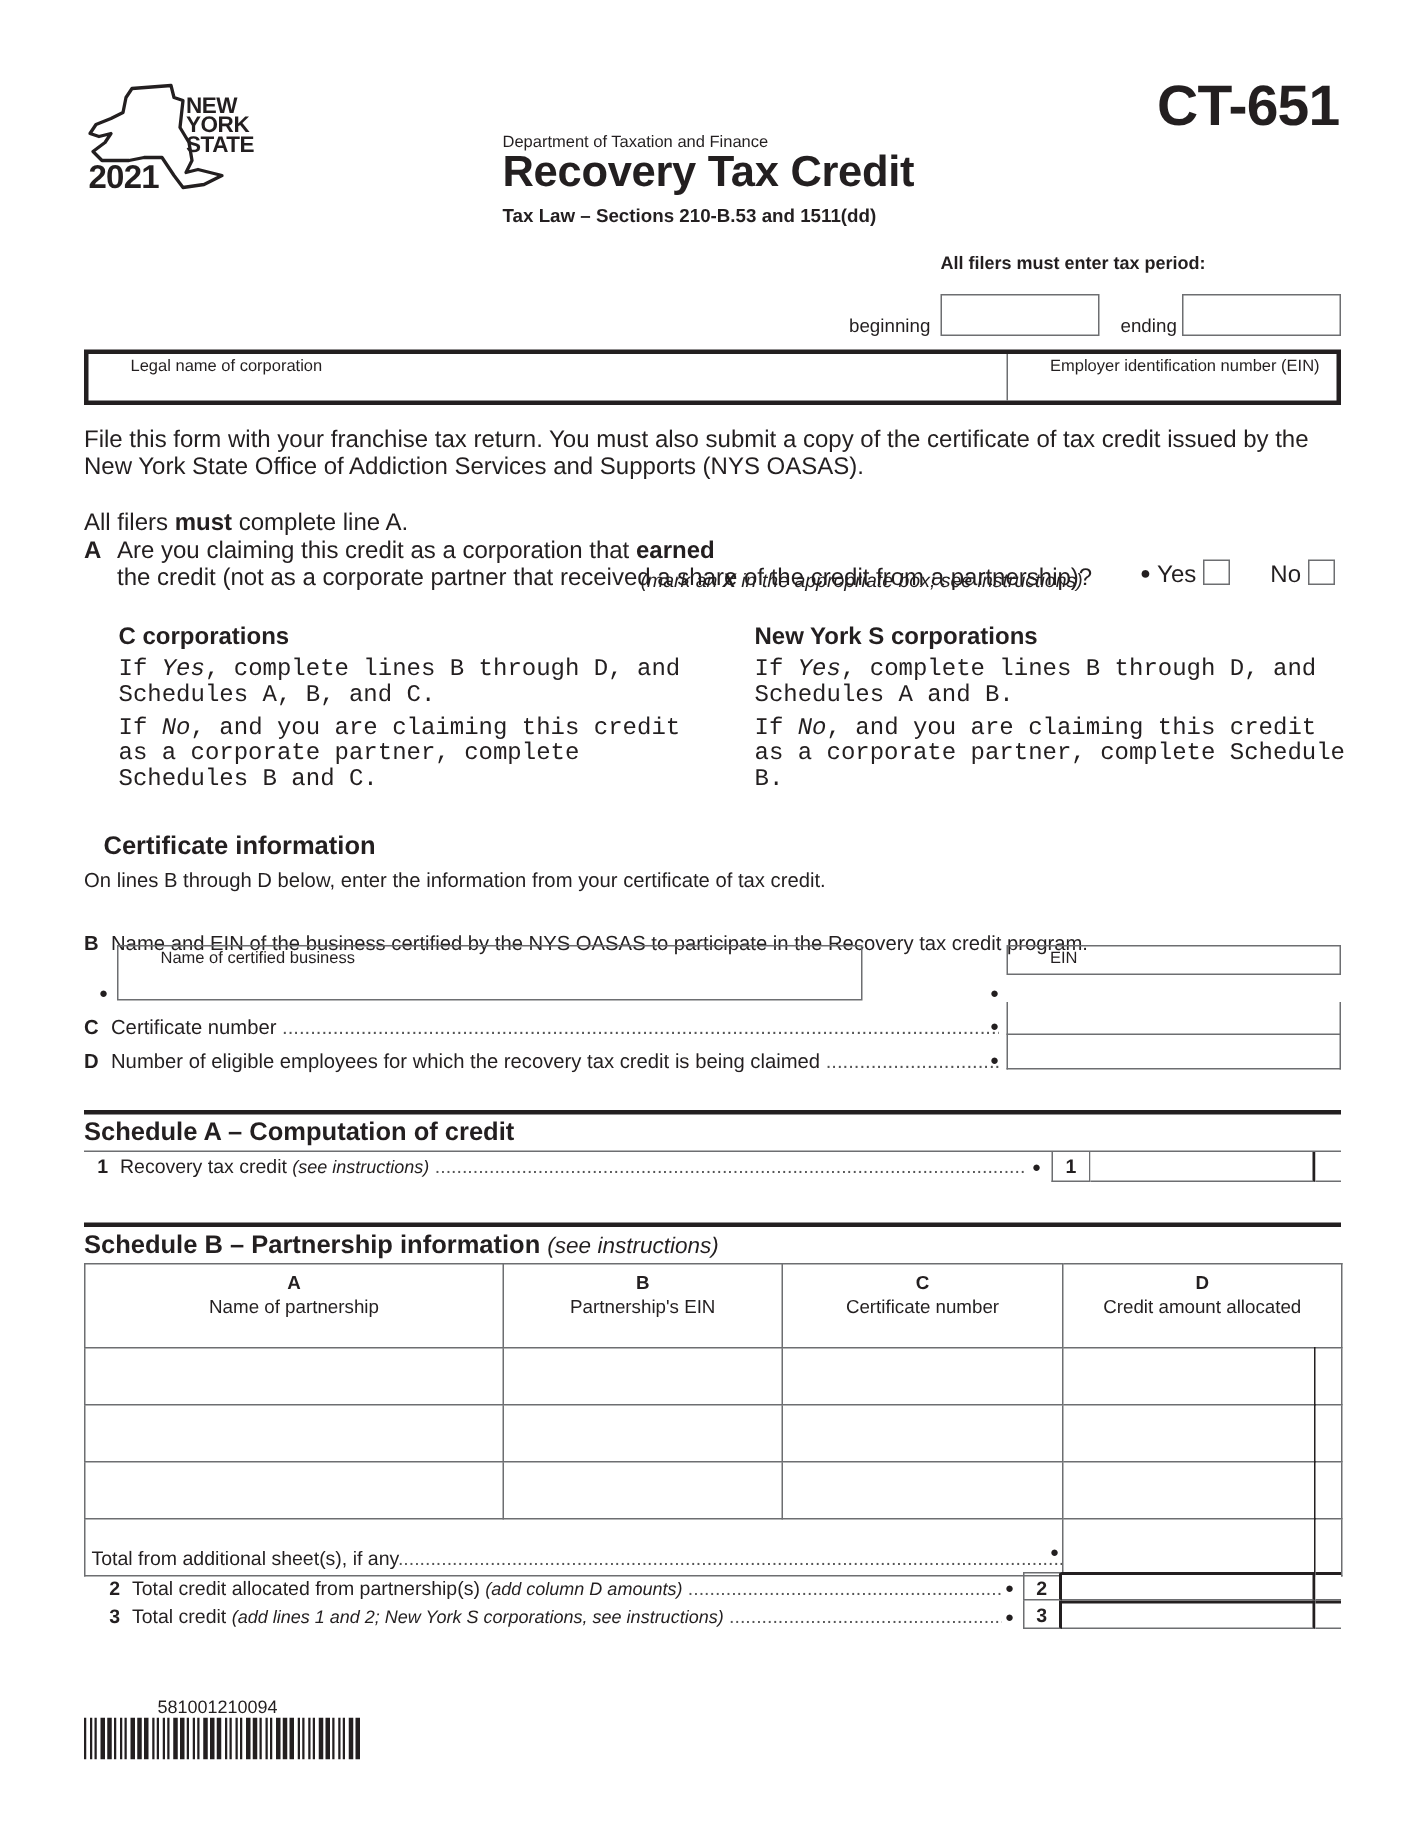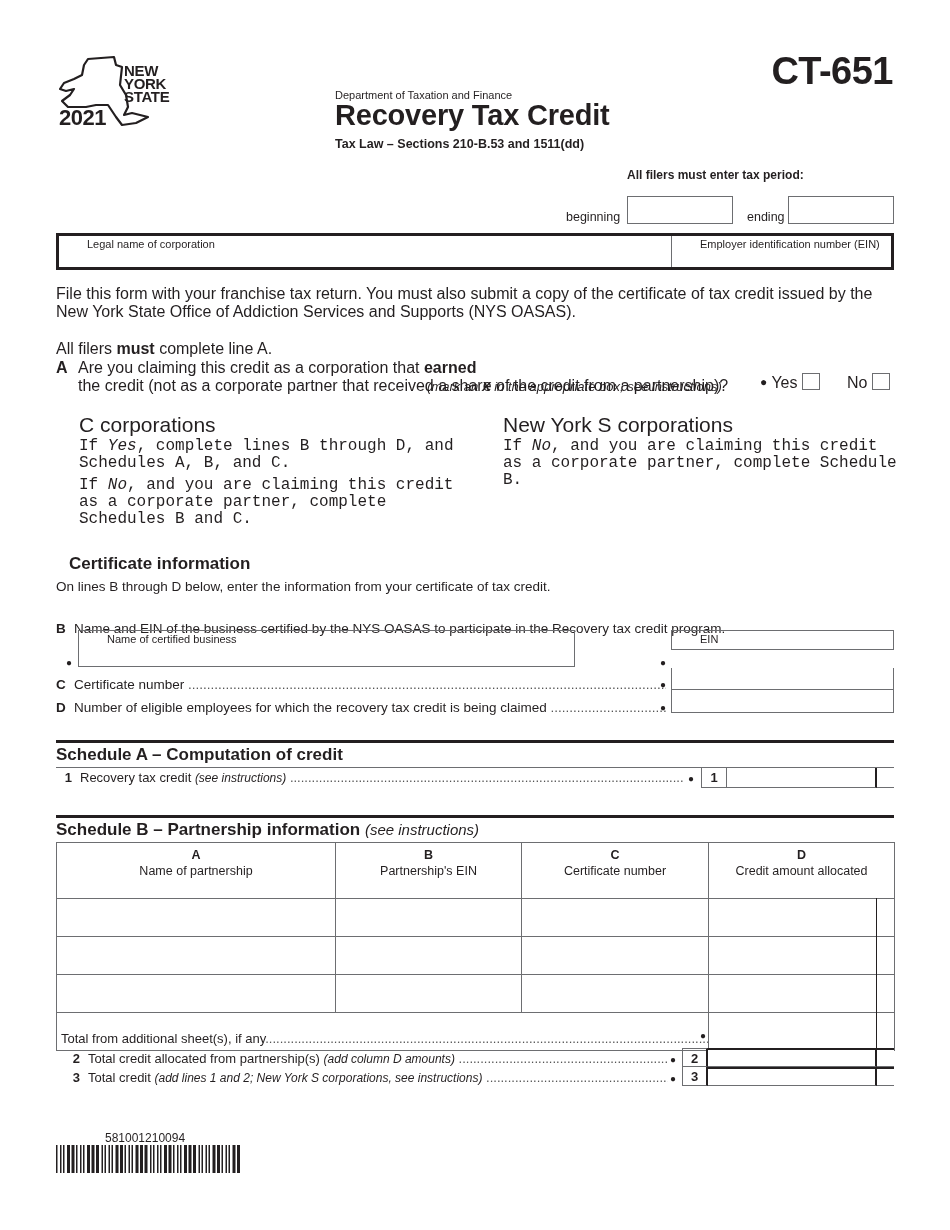--- a/index.html
+++ b/index.html
@@ -30,21 +30,21 @@
   .body-text { font-size: 16px; line-height: 18px; }
   #intro { left: 56px; top: 285px; width: 840px; }
   #must-line { left: 56px; top: 340px; }
   #line-a { left: 56px; top: 359px; width: 840px; }
   .line-letter { font-weight: bold; display: inline-block; width: 22px; }
   .checkbox { display: inline-block; width: 18px; height: 17px; border: 1px solid #6d6e71; vertical-align: -2px; background: #fff; cursor: pointer; }
   #yes-no { left: 760px; top: 373px; font-size: 16px; }
   #yes-no .dot { font-size: 12px; vertical-align: 2px; }
 
   .col-block { font-size: 16px; line-height: 17px; }
-  .col-block h3 { font-size: 21px; font-weight: normal; margin-bottom: 5px; }
+  .col-block h3 { font-size: 16px; font-weight: bold; margin-bottom: 5px; }
   .col-block p { margin-bottom: 5px; font-family: Liberation Mono, monospace; }
   #c-corps { left: 79px; top: 416px; width: 385px; }
   #s-corps { left: 503px; top: 416px; width: 395px; }
 
   #cert-title { left: 56px; top: 554px; font-size: 17px; font-weight: bold; margin-left: 13px; }
   #cert-desc { left: 56px; top: 579px; font-size: 13.5px; }
   #line-b { left: 56px; top: 621px; font-size: 13.5px; }
   #line-b .line-letter, #line-c .line-letter, #line-d .line-letter { width: 18px; }
   #bizname-box { left: 78px; top: 630px; width: 497px; height: 37px; border: 1px solid #6d6e71; }
   #ein-box { left: 671px; top: 630px; width: 223px; height: 20px; border: 1px solid #6d6e71; }
@@ -136,20 +136,21 @@
   <span class="checkbox"></span>
 </div>
 
 <div id="c-corps" class="abs col-block">
   <h3>C corporations</h3>
   <p><span>If </span><i>Yes</i><span>, complete lines B through D, and Schedules A, B, and C.</span></p>
   <p><span>If </span><i>No</i><span>, and you are claiming this credit as a corporate partner, complete Schedules B and C.</span></p>
 </div>
 <div id="s-corps" class="abs col-block">
   <h3>New York S corporations</h3>
+  <p><span>If </span><i>Yes</i><span>, complete lines B through D, and Schedules A and B.</span></p>
   <p><span>If </span><i>No</i><span>, and you are claiming this credit as a corporate partner, complete Schedule B.</span></p>
 </div>
 
 <div id="cert-title" class="abs">Certificate information</div>
 <div id="cert-desc" class="abs">On lines B through D below, enter the information from your certificate of tax credit.</div>
 <div id="line-b" class="abs"><span class="line-letter" style="font-weight:bold">B</span><span>Name and EIN of the business certified by the NYS OASAS to participate in the Recovery tax credit program.</span></div>
 
 <span class="bullet abs" style="left:66px; top:657px;">●</span>
 <div id="bizname-box" class="abs">
   <span class="field-label" style="font-size:11px;">Name of certified business</span>

